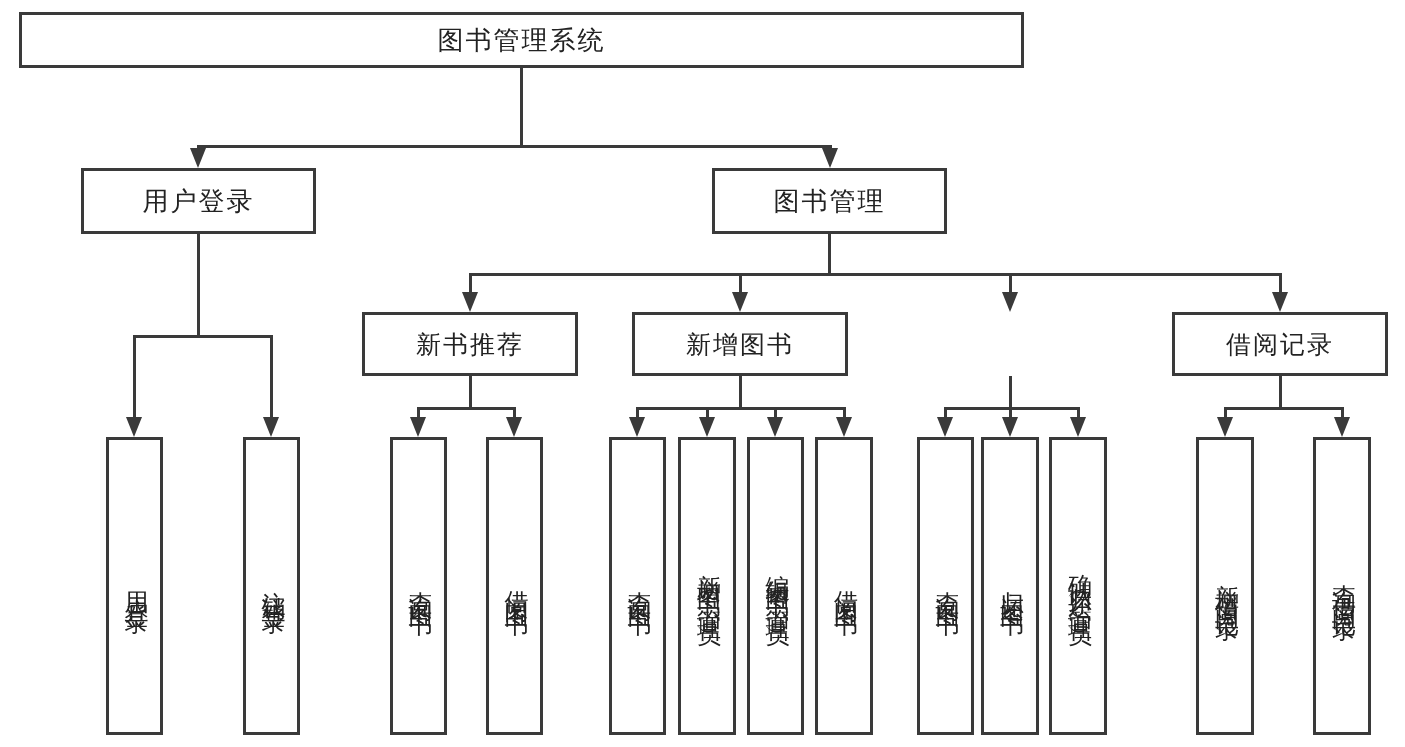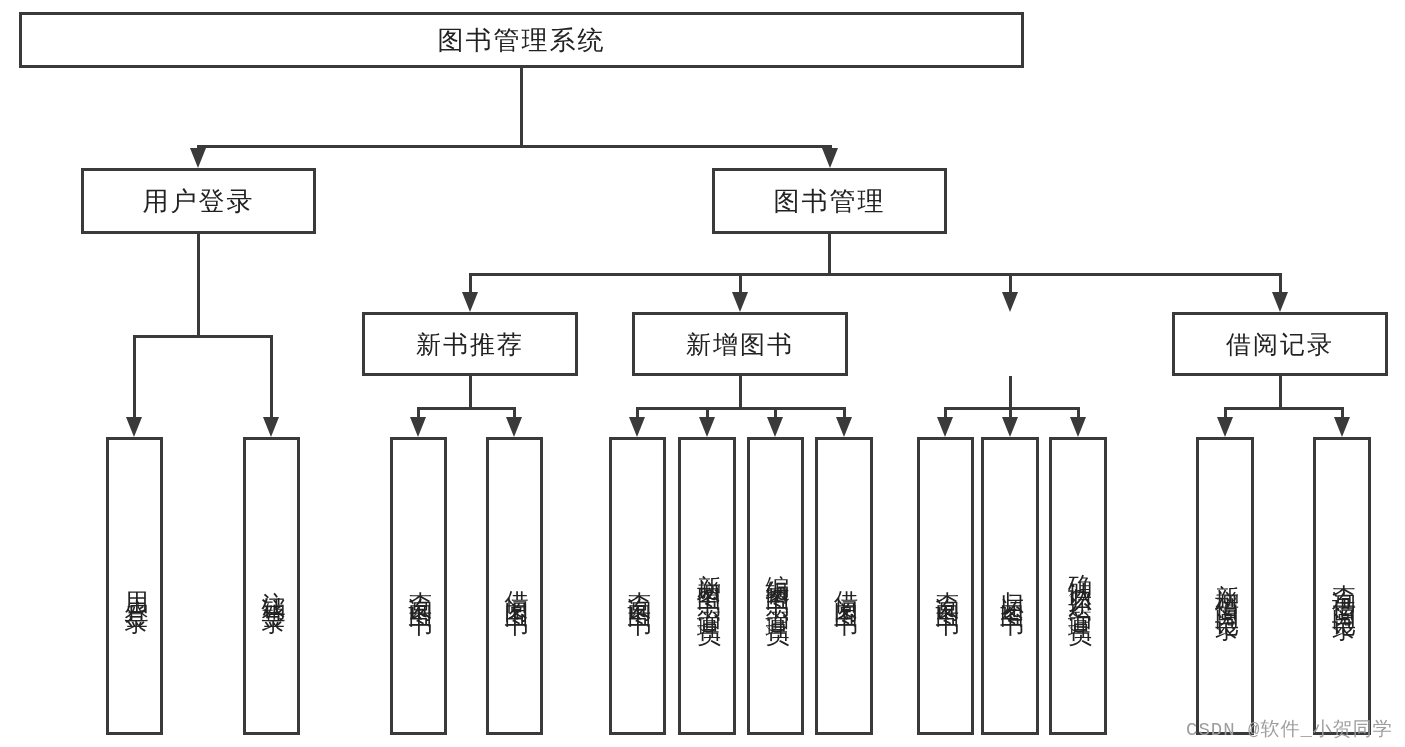--- a/index.html
+++ b/index.html
@@ -118,15 +118,14 @@
   <div class="vl" style="left:1077px;top:407px;height:14px;"></div>
   <div class="ah" style="left:1070px;top:417px;"></div>
 
   <div class="vl" style="left:1279px;top:376px;height:31px;"></div>
   <div class="hl" style="left:1224px;top:407px;width:120px;"></div>
   <div class="vl" style="left:1224px;top:407px;height:14px;"></div>
   <div class="ah" style="left:1217px;top:417px;"></div>
   <div class="vl" style="left:1341px;top:407px;height:14px;"></div>
   <div class="ah" style="left:1334px;top:417px;"></div>
 
-  <div class="watermark">CSDN @软件_小贺同学</div>
 
 </div>
 
 </body></html>

